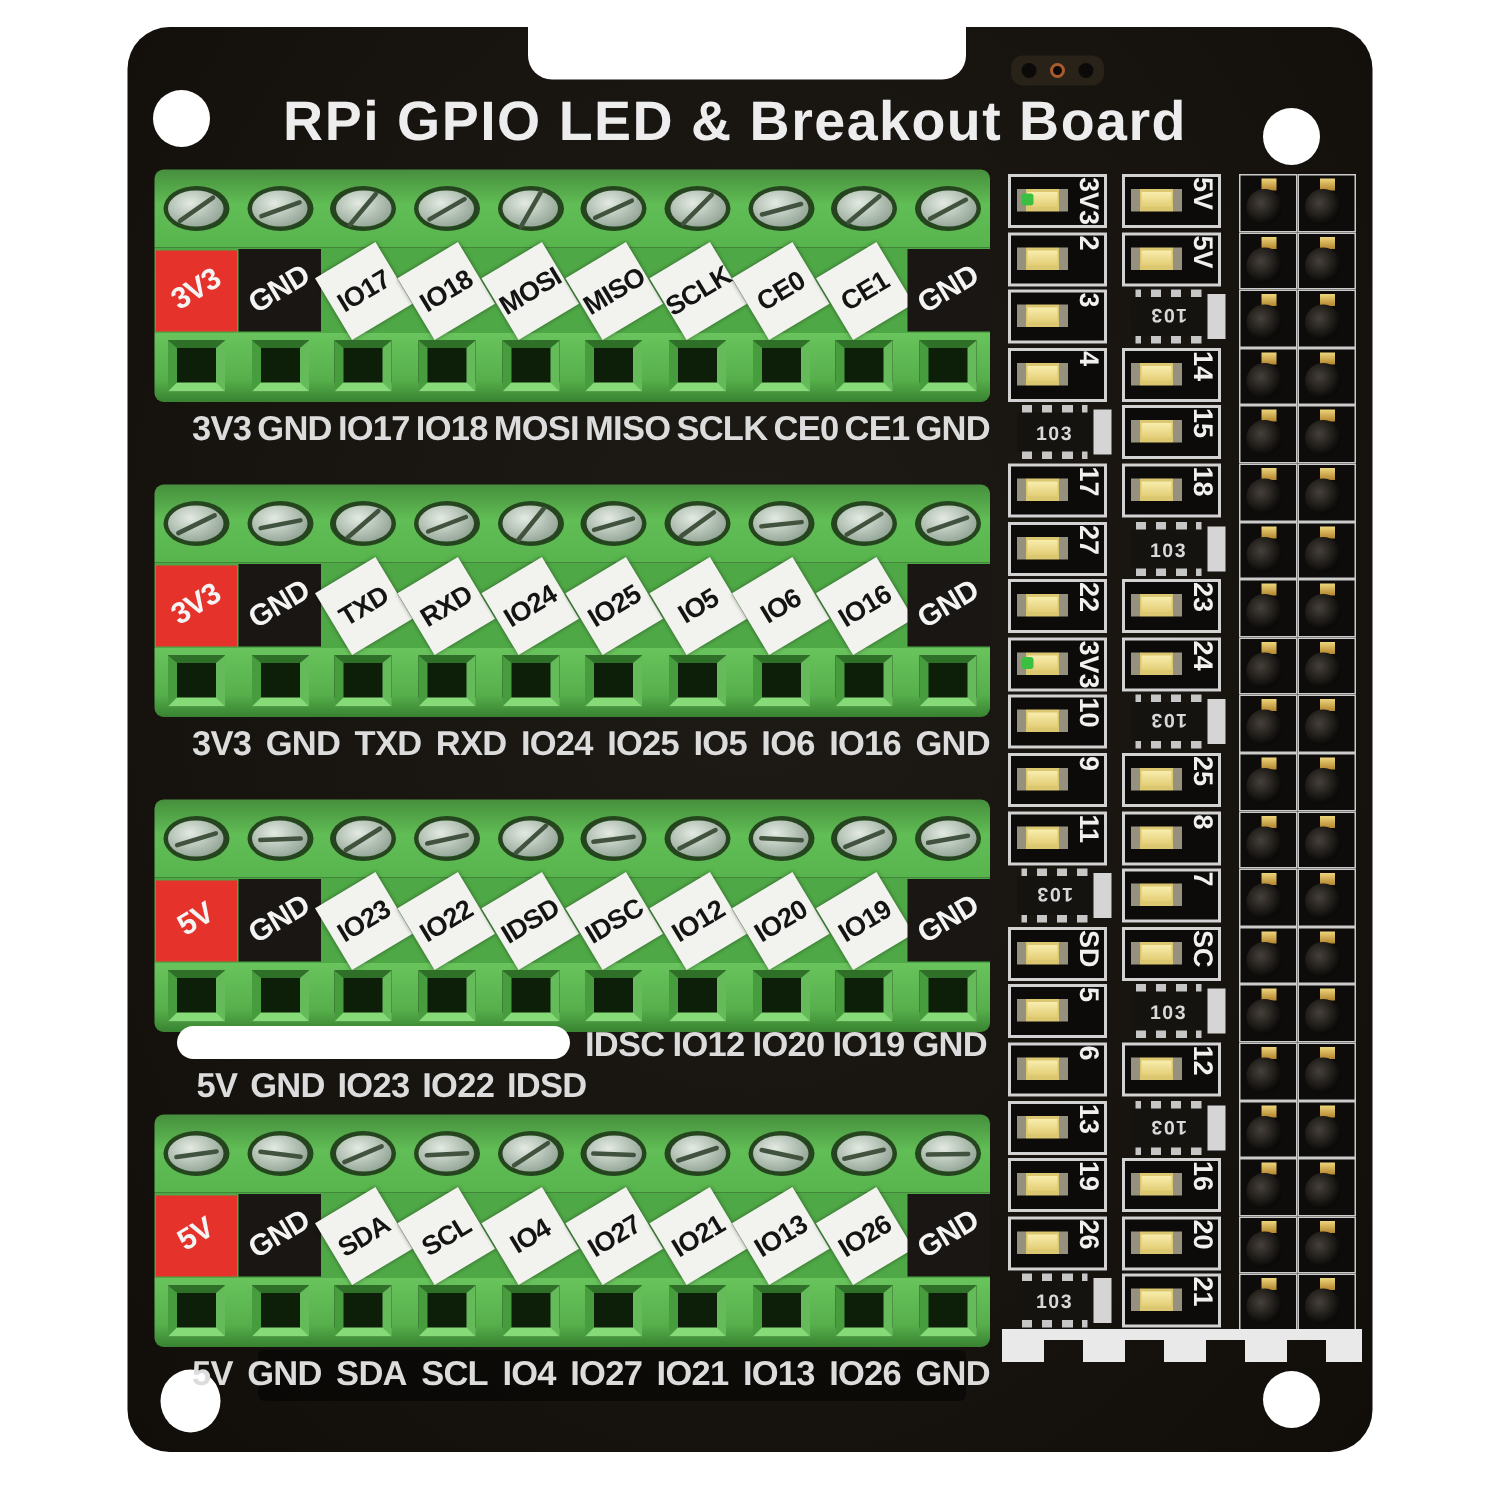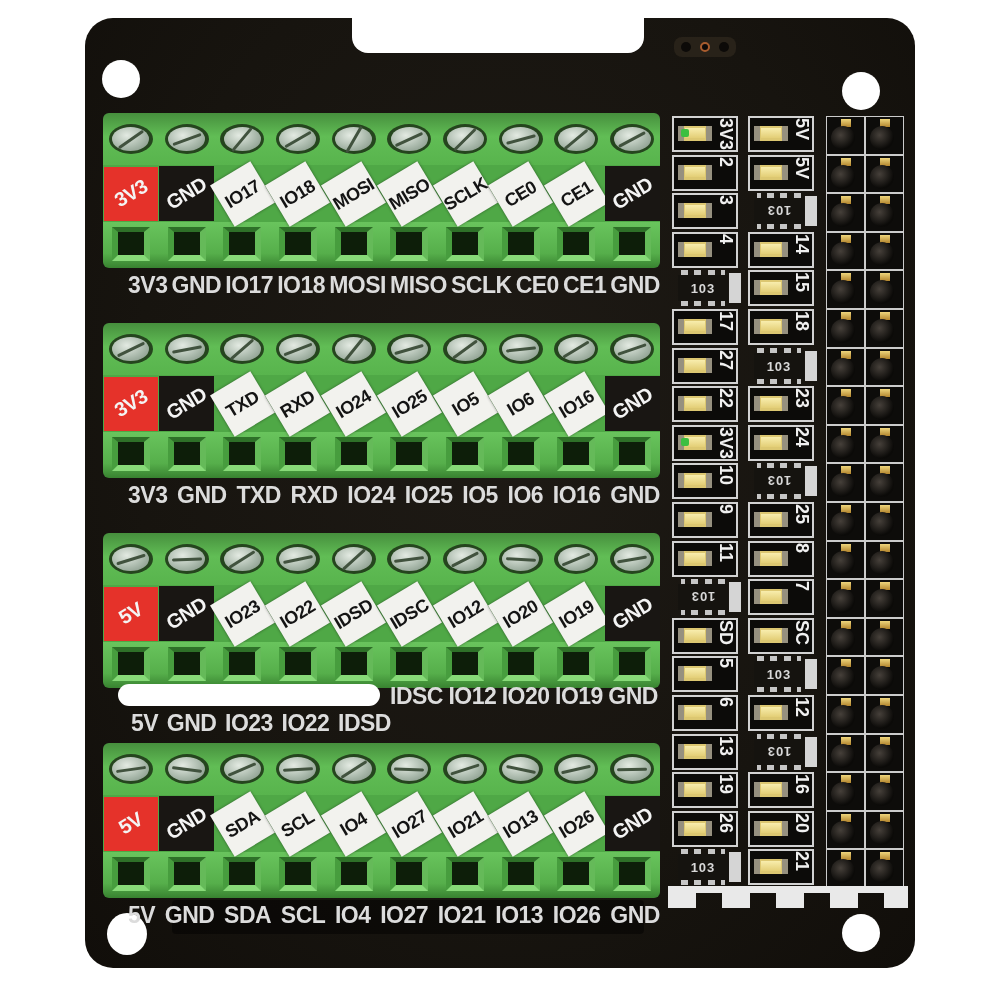--- a/index.html
+++ b/index.html
@@ -98,20 +98,21 @@
       <b></b>
     </div>
 
   <div class="hole" style="left:102px;top:60px;width:38px;height:38px;"></div>
   <div class="hole" style="left:842px;top:72px;width:38px;height:38px;"></div>
   <div class="hole" style="left:107px;top:913px;width:40px;height:42px;"></div>
   <div class="hole" style="left:842px;top:914px;width:38px;height:38px;"></div>
 
   <div class="btm-shadow"></div>
 
+  <div class="title">RPi GPIO LED &amp; Breakout Board</div>
 
   <div id="terminal-rows">
       <div class="tblock" style="top: 113px; height: 155px;">
         <div class="screw-strip">
           <div class="screw-cell">
             <div class="screw-hole"></div>
             <div class="screw-head"></div>
             <div class="screw-slot" style="transform: rotate(-35deg);"></div>
           </div>
           <div class="screw-cell">

